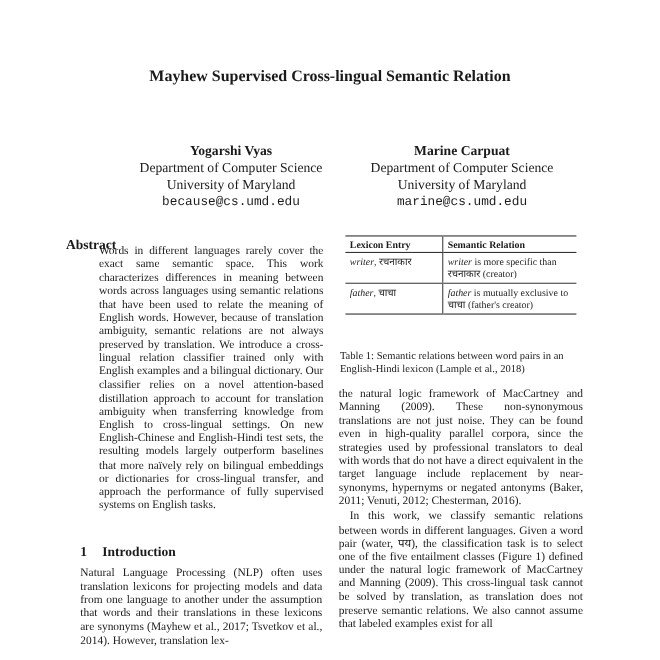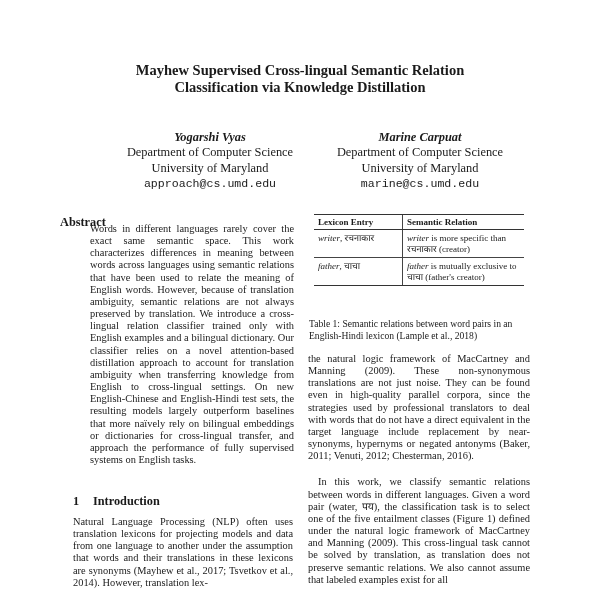--- a/index.html
+++ b/index.html
@@ -1,52 +1,51 @@
 <!DOCTYPE html>
 <html><head>
 <meta charset="utf-8">
 <style>
   html, body { margin:0; padding:0; background:#ffffff; }
   body { width:600px; height:600px; position:relative; overflow:hidden; font-family:"Liberation Serif", serif; color:#1a1a1a; }
   .title { position:absolute; left:0; top:62px; width:600px; text-align:center; font-weight:bold; font-size:14.5px; line-height:17px; }
   .author { position:absolute; top:130px; width:230px; text-align:center; font-size:12.4px; line-height:15.4px; }
-  .author .name { font-weight:bold;font-style:italic; }
+  .author .name { font-weight:bold; }
   .author .email { font-family:"Liberation Mono", monospace; font-size:11.6px; }
   .author-1 { left:95px; }
   .author-2 { left:305px; }
   .abs-title { position:absolute; left:60px; top:215px; width:240px; text-align:left; font-weight:bold; font-size:12.3px; }
   .abs-body { position:absolute; left:90px; top:223px; width:204px; font-size:10.4px; line-height:12.15px; text-align:justify; hyphens:manual; }
   .sec-title { position:absolute; left:73px; top:494px; font-weight:bold; font-size:12.3px; }
   .sec-title .num { display:inline-block; width:20px; }
   .intro { position:absolute; left:73px; top:516px; width:220px; font-size:10.4px; line-height:12.15px; text-align:justify; }
   .tbl { position:absolute; left:314px; top:214px; width:210px; border-collapse:collapse; font-size:9px; line-height:10.4px; }
   .tbl th { font-weight:bold; text-align:left; padding:2px 4px; border-top:1.5px solid #333; border-bottom:1px solid #333;margin-left:13px; }
   .tbl td { padding:3px 4px; border-bottom:1px solid #444; vertical-align:top; }
   .tbl tr:last-child td { border-bottom:1.5px solid #333; }
   .tbl .c1 { width:80px; }
   .tbl .c2 { border-left:1px solid #444; }
   .tbl i { font-style:italic; }
   .caption { position:absolute; left:309px; top:318px; width:222px; font-size:9.6px; line-height:12px; }
   .right-body { position:absolute; left:308px; top:353px; width:222px; font-size:10.4px; line-height:12.15px; text-align:justify; }
   .right-body p { margin:0; }
-  .right-body p.indent { text-indent:10px; margin-top:14px; }
+  .right-body p.indent { text-indent:10px; margin-top:2px; }
 </style>
 </head>
 <body>
 
 <div class="title">
   <div>Mayhew Supervised Cross-lingual Semantic Relation</div>
-  <div>Classification via Knowledge Distillation</div>
 </div>
 
 <div class="author author-1">
   <div class="name">Yogarshi Vyas</div>
   <div>Department of Computer Science</div>
   <div>University of Maryland</div>
-  <div class="email">approach@cs.umd.edu</div>
+  <div class="email">because@cs.umd.edu</div>
 </div>
 
 <div class="author author-2">
   <div class="name">Marine Carpuat</div>
   <div>Department of Computer Science</div>
   <div>University of Maryland</div>
   <div class="email">marine@cs.umd.edu</div>
 </div>
 
 <div class="abs-title">Abstract</div>

